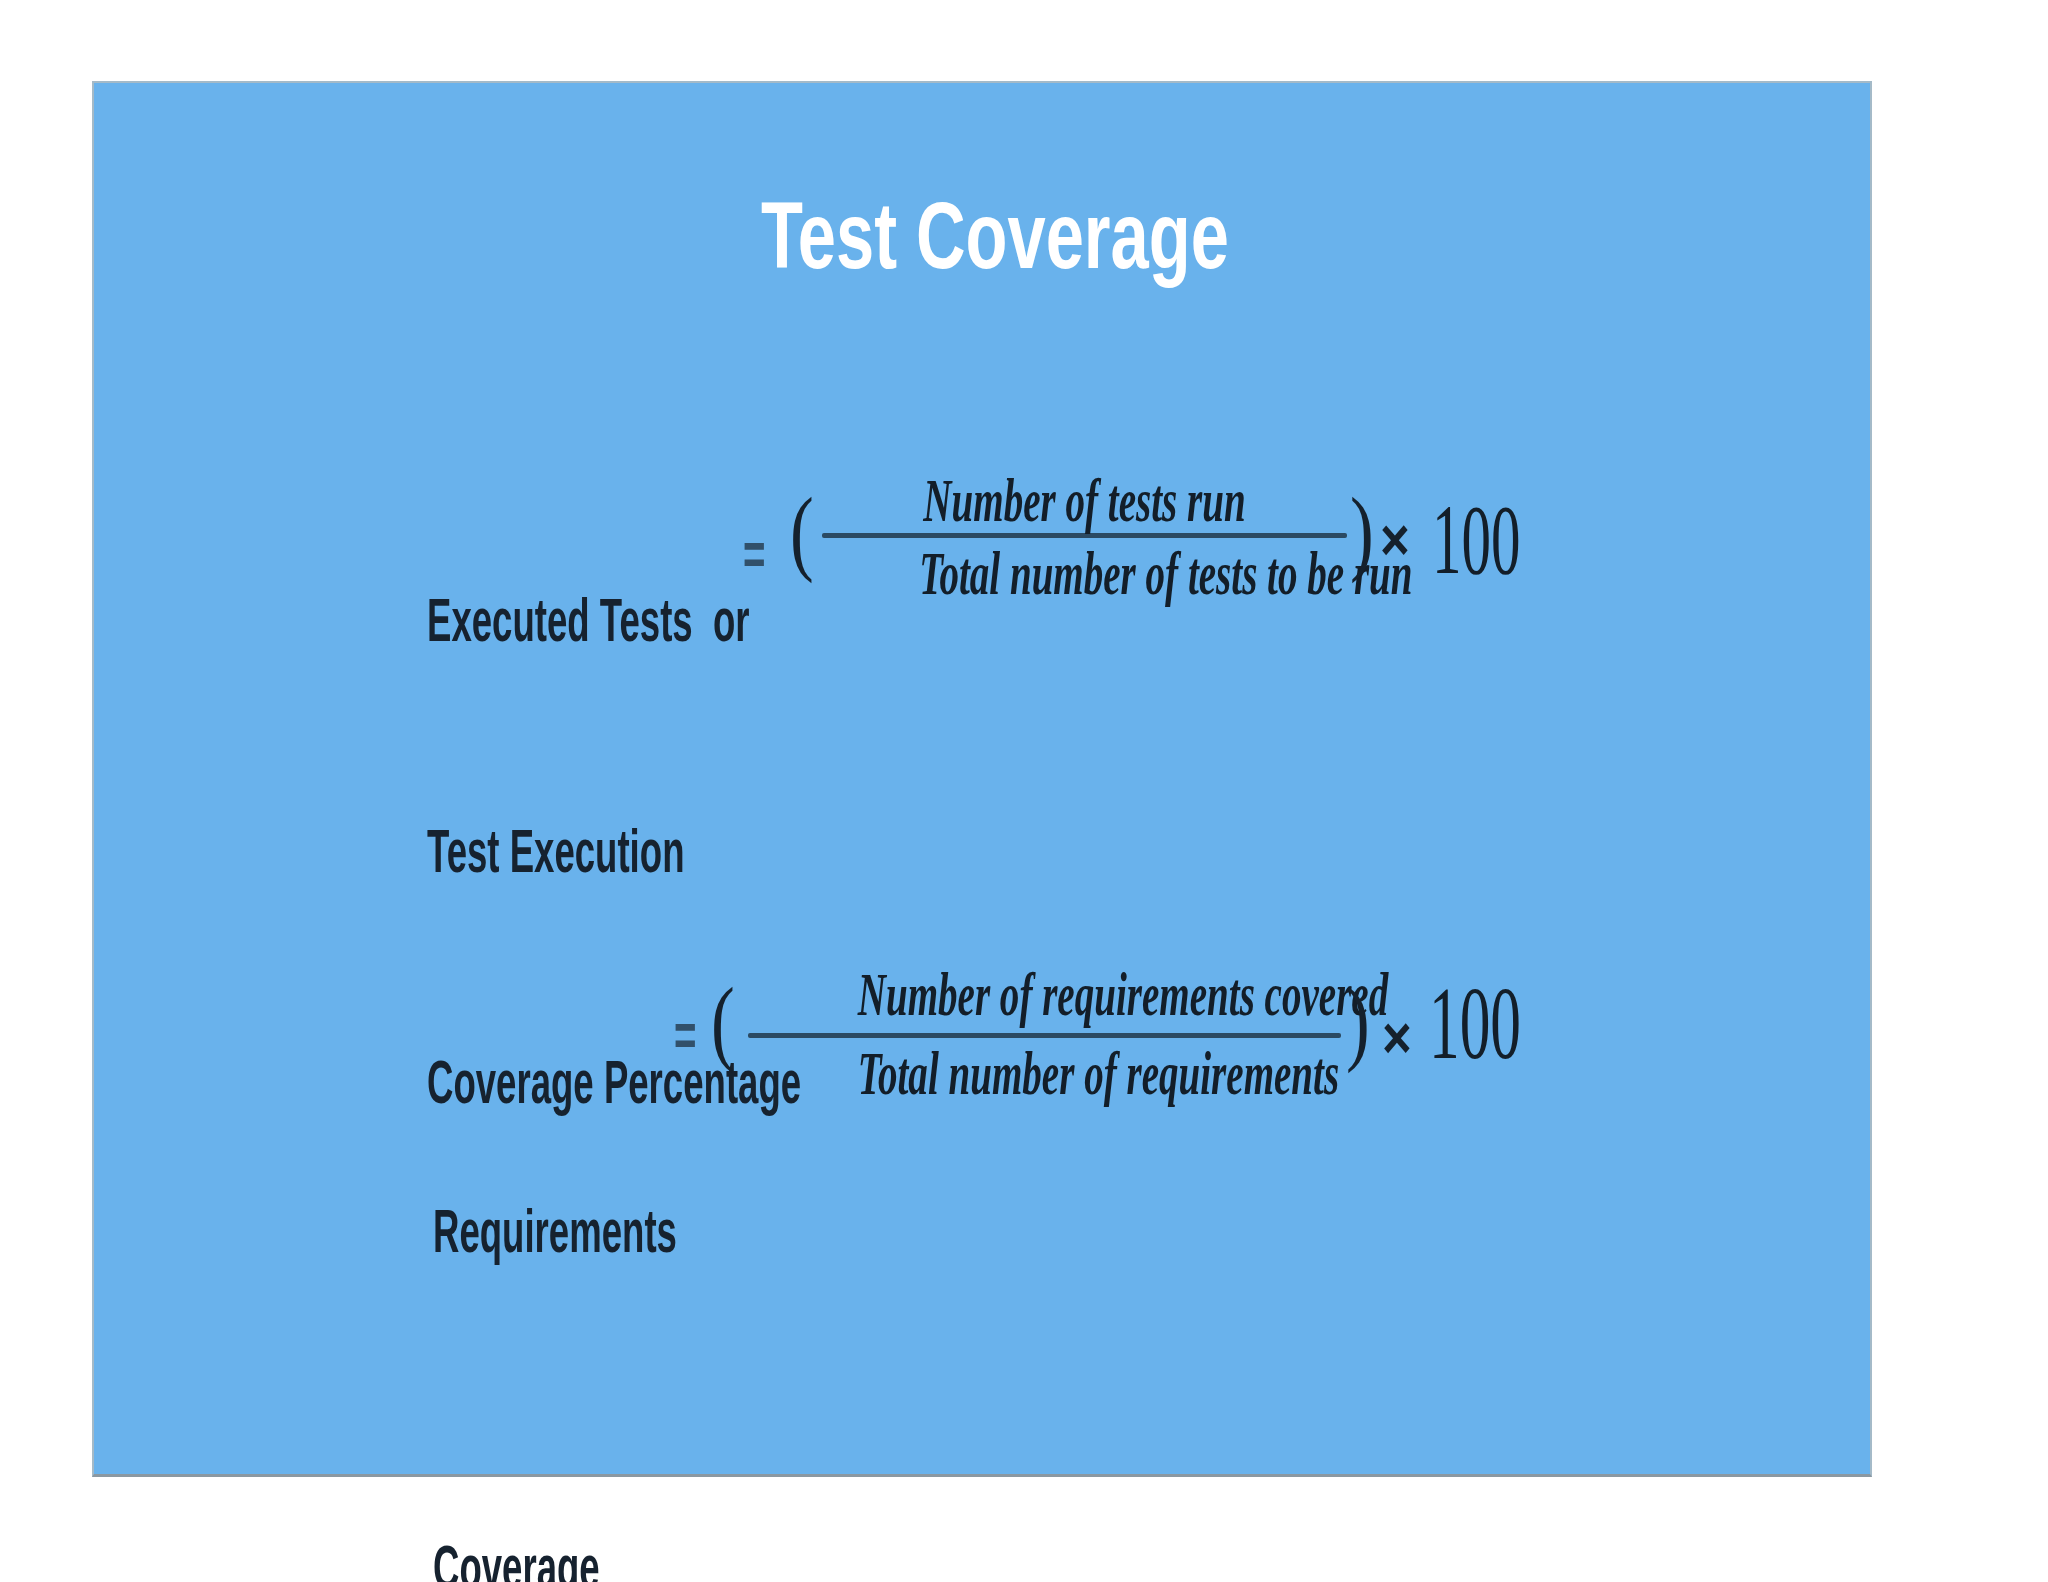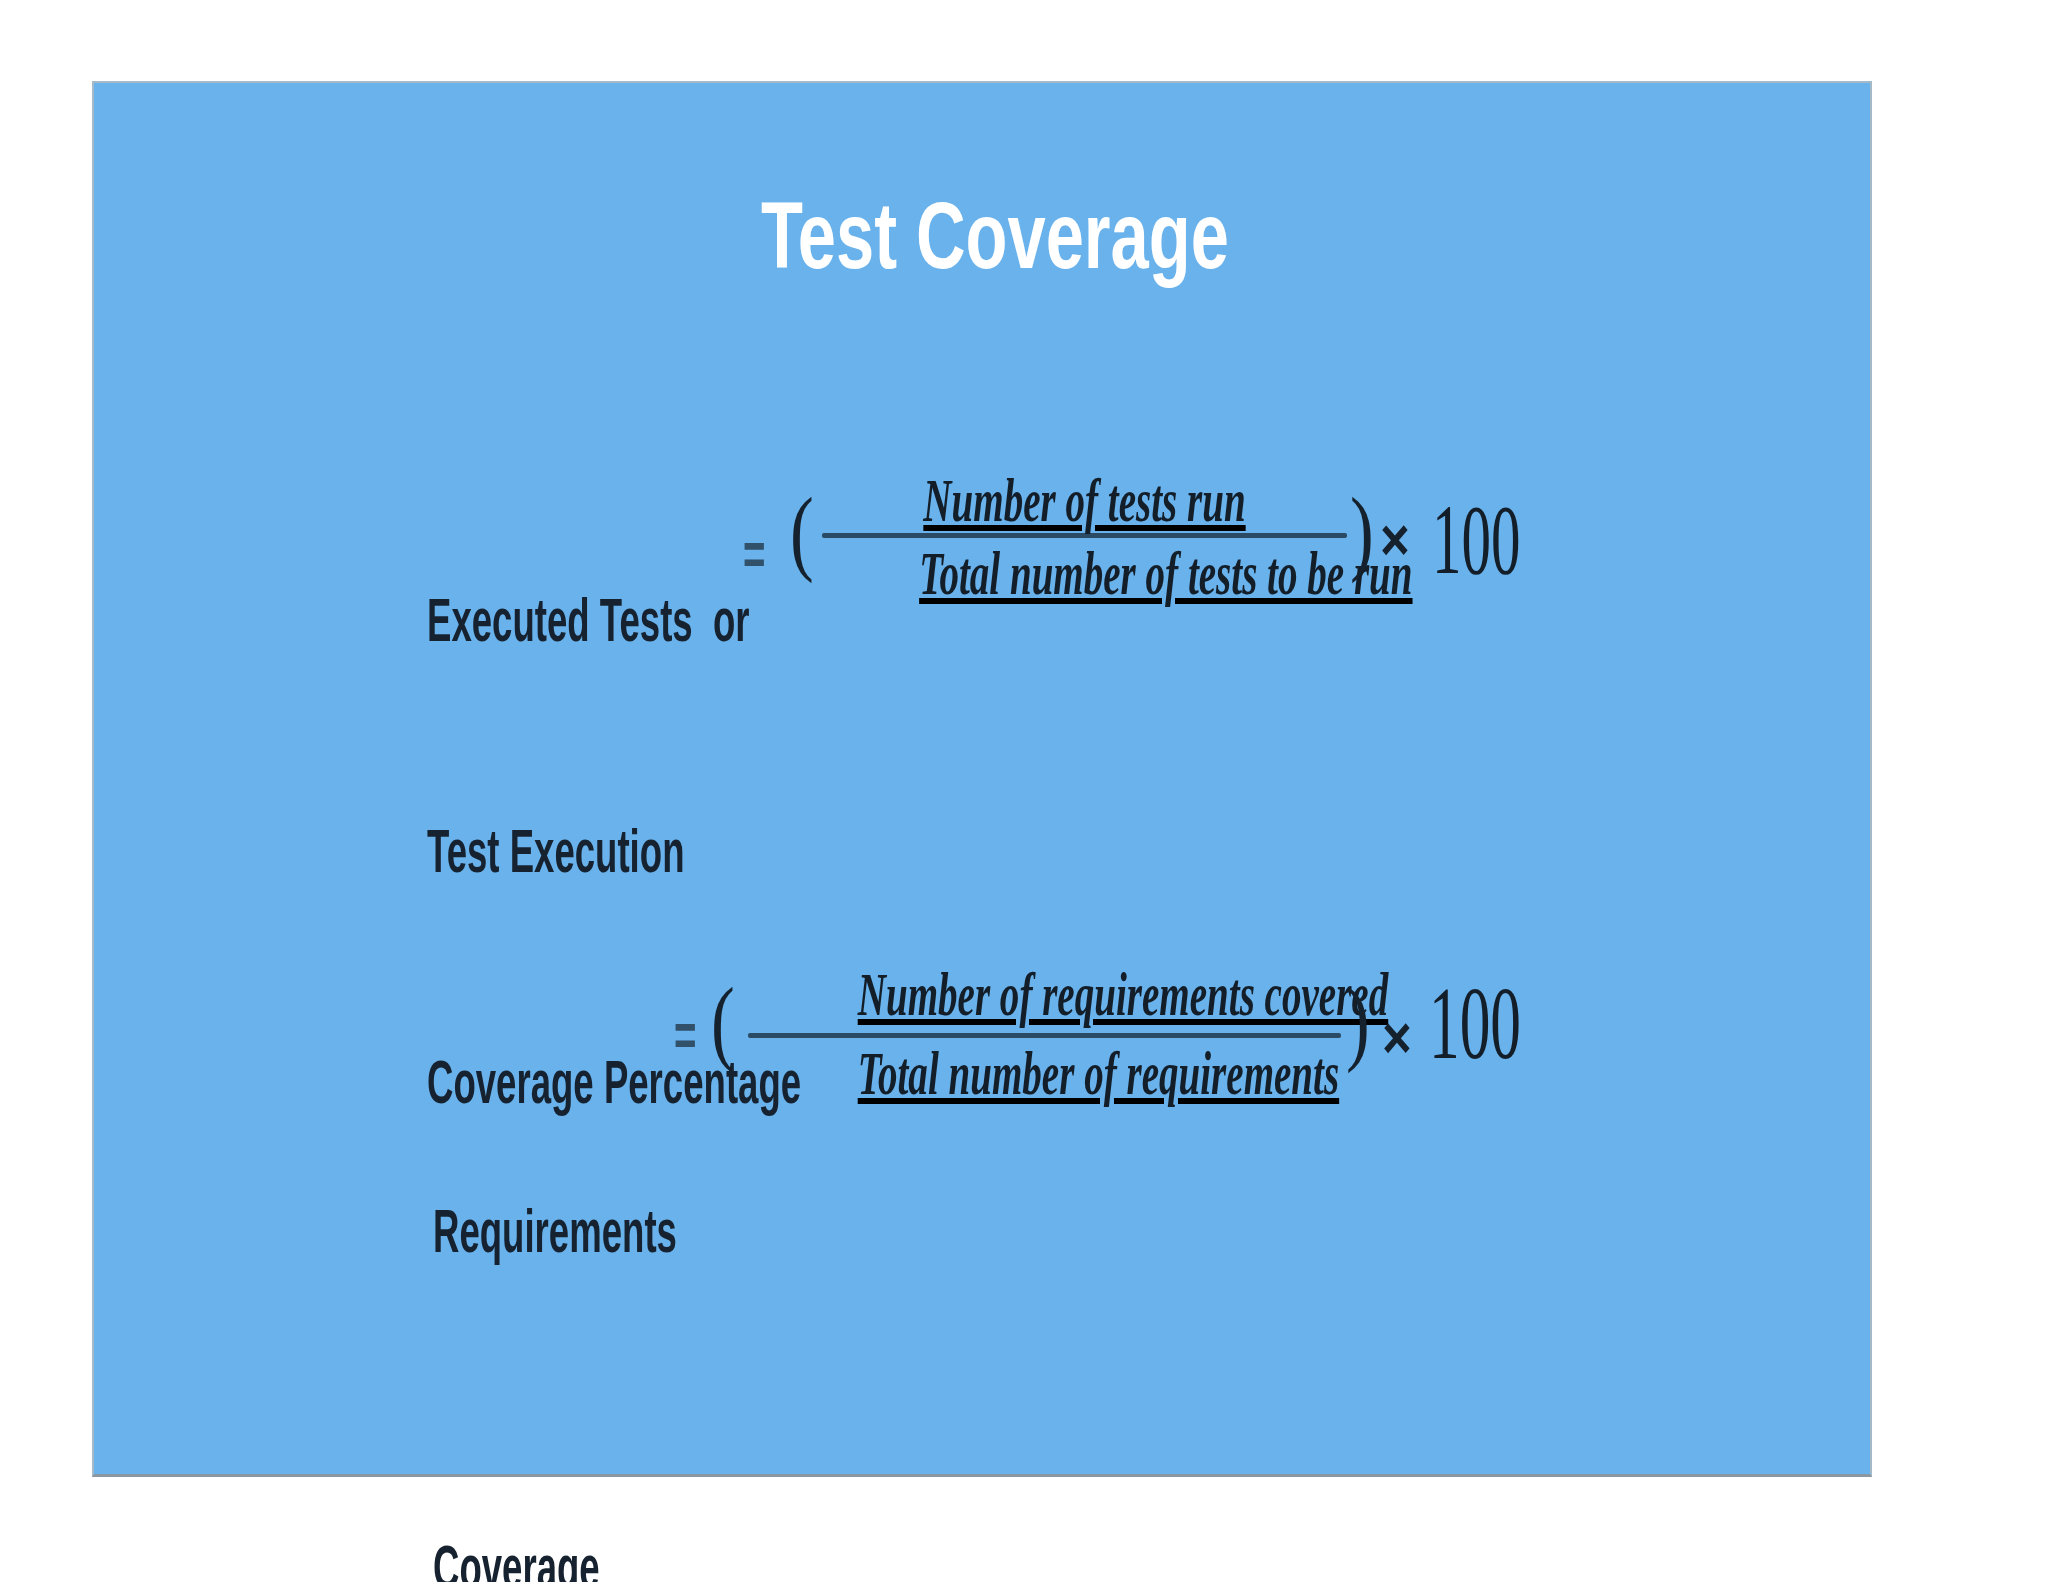--- a/index.html
+++ b/index.html
@@ -40,21 +40,21 @@
   .paren{
     font-family:"Liberation Serif",serif;color:#15212d;font-weight:400;
     font-size:95px;line-height:95px;white-space:pre;
     transform:scaleX(0.75);transform-origin:left top;
   }
   .op-1{left:696px;top:401px;}
   .cp-1{left:1256px;top:401px;}
   .op-2{left:617px;top:891px;}
   .cp-2{left:1252px;top:891px;}
 
-  .frac{display:block;text-decoration:underline;}
+  .frac{display:block;}
   .frac-1{left:728px;top:384px;width:525px;}
   .frac-2{left:654px;top:872px;width:593px;}
   .frac .num,.frac .den{
     position:static;display:block;width:100%;text-align:center;
     font-family:"Liberation Serif",serif;font-style:italic;font-weight:700;
     font-size:62px;color:#131e29;white-space:pre;
     transform:scaleX(0.63);transform-origin:center top;
   }
   .frac-1 .num{line-height:66px;}
   .frac-2 .num{line-height:78px;}

